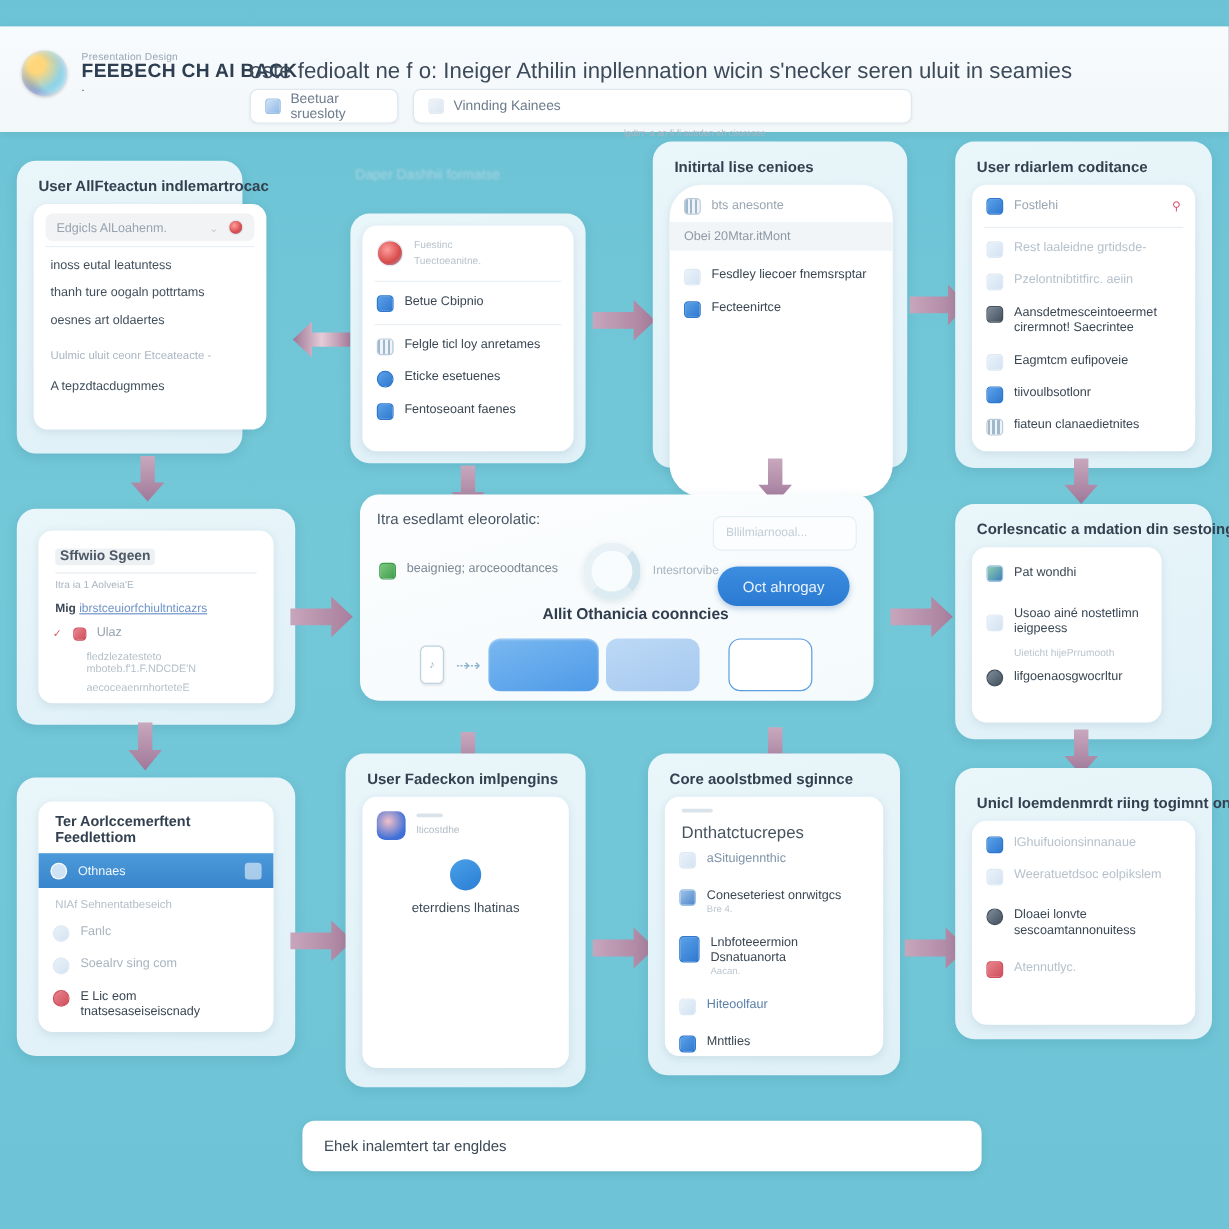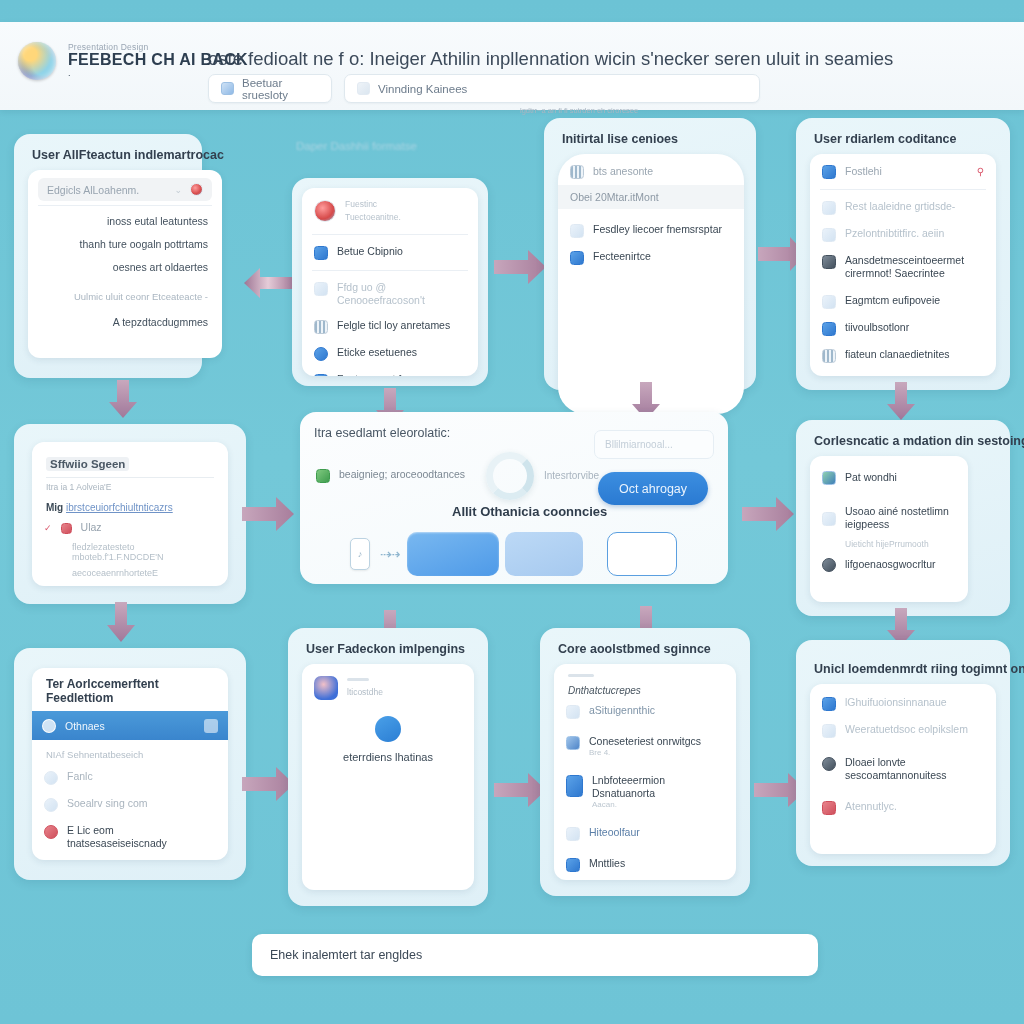--- a/index.html
+++ b/index.html
@@ -216,21 +216,21 @@
       <div class="hfield secondary">
         <span class="mini-ico faint"></span>
         <span>Vinnding Kainees</span>
       </div>
     </div>
     <div class="header-note">lgdtrr~a an fi fi sutrden eh ciroresee</div>
   </div>
 
   <div class="ghost-title" style="left:296px; top:140px;">Daper Dashhii formatse</div>
 
-  <div class="panel" style="left:14px; top:134px; width:188px; height:244px;text-align:right;">
+  <div class="panel" style="left:14px; top:134px; width:188px; height:244px;">
     <div class="panel-title">User AllFteactun indlemartrocac</div>
     <div class="card" style="left:14px; top:36px; width:194px; height:188px;">
       <div class="search-bar">
         <span>Edgicls AlLoahenm.</span>
         <span class="spacer"></span>
         <span style="font-size:9px;color:#c3ccd4;">⌄</span>
         <span class="avatar-sm" style="width:13px;height:13px;"></span>
       </div>
       <div class="divider"></div>
       <div class="para">inoss eutal leatuntess</div>
@@ -262,24 +262,20 @@
           <span>Fuestinc</span><br>
           <span>Tuectoeanitne.</span>
         </span>
       </div>
       <div class="divider"></div>
       <div class="row">
           <span class="ico blue"></span>
           <span class="txt">Betue Cbipnio</span>
         </div>
       <div class="divider"></div>
-      <div class="row dim">
-          <span class="ico pale"></span>
-          <span class="txt">Ffdg uo @ Cenooeefracoson't</span>
-        </div>
       <div class="row">
           <span class="ico grid"></span>
           <span class="txt">Felgle ticl loy anretames</span>
         </div>
       <div class="row">
           <span class="ico blue round"></span>
           <span class="txt">Eticke esetuenes</span>
         </div>
       <div class="row">
           <span class="ico blue"></span>
@@ -547,21 +543,21 @@
         <path d="M2 15 L36 15 L36 5 L54 22 L36 39 L36 29 L2 29 Z" fill="url(#ag2)"></path>
       </svg>
   </div>
 
   <div class="panel" style="left:540px; top:628px; width:210px; height:268px;">
     <div class="panel-title">Core aoolstbmed sginnce</div>
     <div class="card" style="left:14px; top:36px; width:182px; height:216px;">
       <div style="padding:10px 14px 0;">
           <span class="stub-line" style="display:block;width:26px;"></span>
         </div>
-      <div style="padding:8px 14px 2px;font-size:10px;color:#47545f;filter:blur(.35px);font-style:italic;">Dnthatctucrepes</div>
+      <div style="padding:8px 14px 2px;font-size:14px;color:#47545f;filter:blur(.35px);">Dnthatctucrepes</div>
       <div class="row">
           <span class="ico pale"></span>
           <span class="txt" style="color:#7f94a8;">aSituigennthic</span>
         </div>
       <div class="row" style="padding-top:10px;">
         <span class="ico" style="background:linear-gradient(135deg,#9fc4ea,#4f86c9);"></span>
         <span class="txt">
           <span>Coneseteriest onrwitgcs</span>
           <span style="display:block;font-size:8px;color:#bdc7d0;">Bre 4.</span>
         </span>

